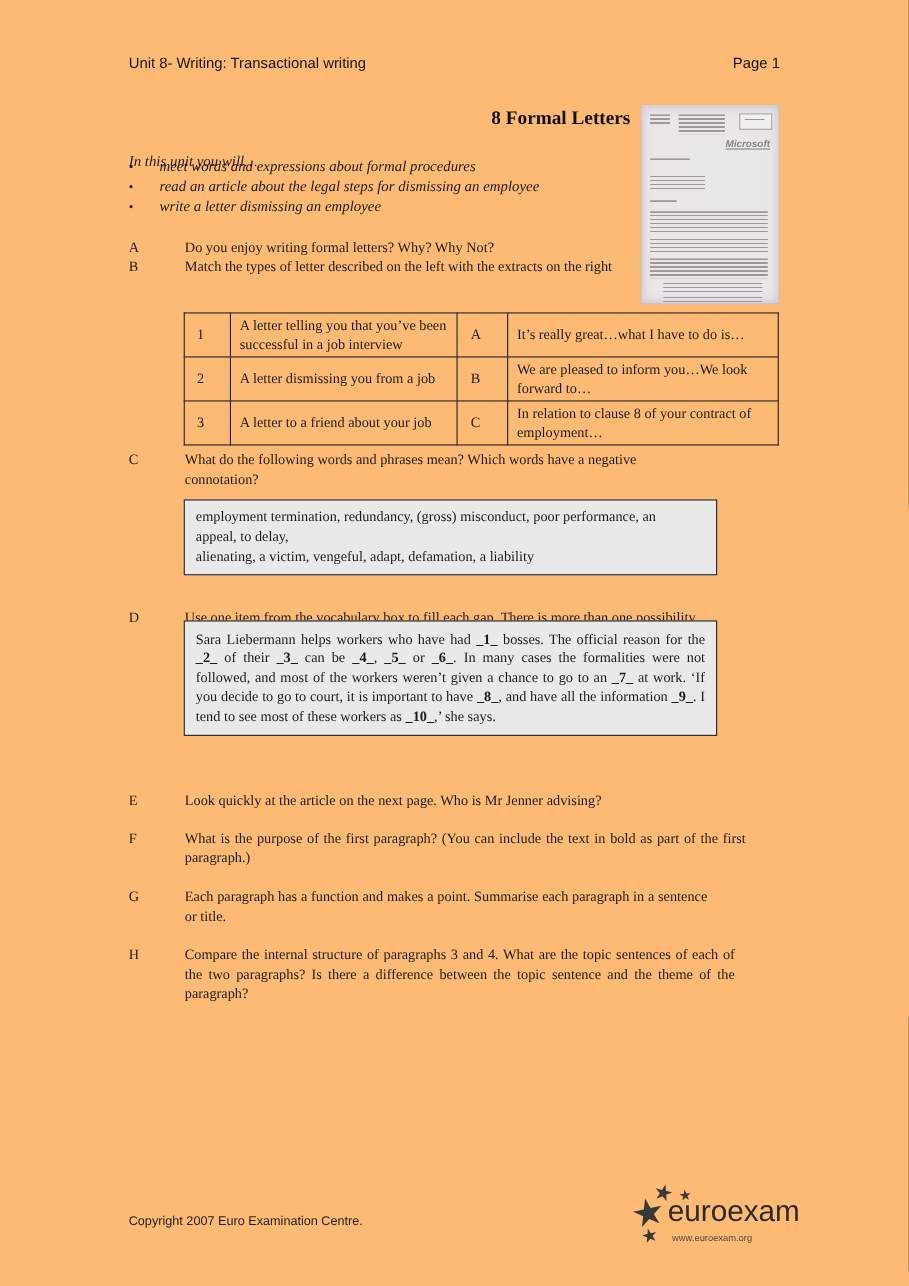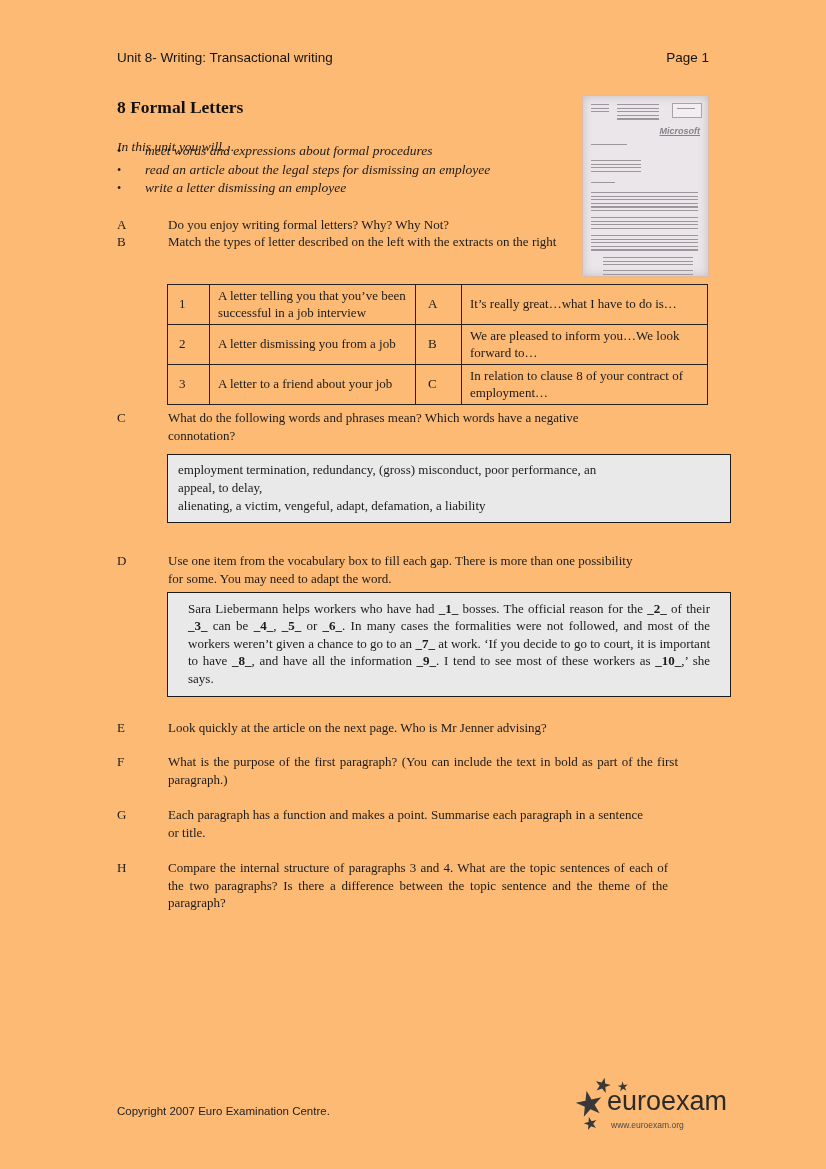--- a/index.html
+++ b/index.html
@@ -5,21 +5,21 @@
   html,body{margin:0;padding:0;background:#888;}
   .page{position:relative;width:826px;height:1169px;background:#fdba74;
         font-family:"Liberation Serif", serif;color:#1b1b1b;overflow:hidden;margin:0 auto;}
 
   
   .header{position:absolute;top:50px;left:117px;width:592px;display:flex;
           justify-content:space-between;font-family:"Liberation Sans", sans-serif;
           font-size:13.5px;color:#141414;}
 
   
-  .title{position:absolute;top:97px;left:117px;width:456px;text-align:left;
+  .title{position:absolute;top:97px;left:117px;width:456px;text-align:right;
          font-size:17.5px;font-weight:bold;color:#111;}
 
   
   .intro-lead{position:absolute;top:123px;left:117px;font-style:italic;font-size:13.5px;margin-top:16px;}
   .bullets{position:absolute;top:142px;left:117px;width:480px;font-style:italic;
            font-size:13.5px;line-height:18.6px;}
   .bullet-item{display:flex;}
   .bullet-dot{width:28px;flex:none;font-style:normal;font-size:12px;}
 
   
@@ -39,24 +39,24 @@
   
   .match-table{position:absolute;top:284px;left:167px;width:541px;border-collapse:collapse;
                font-size:13px;}
   .match-table td{border:1px solid #222;padding:3px 8px;vertical-align:middle;
                   line-height:16.5px;}
   .match-table td.cnum{width:22px;padding-left:11px;}
   .match-table td.ctype{width:189px;}
   .match-table td.clet{width:25px;padding-left:12px;}
 
   
-  .box{position:absolute;left:167px;width:564px;background:#e9e9e9;border:1px solid #1b1b1b;
+  .box{position:absolute;left:167px;width:485px;background:#e9e9e9;border:1px solid #1b1b1b;
        font-size:13px;box-sizing:border-box;}
   #vocabBox{top:454px;padding:6px 10px 8px;line-height:17.8px;}
-  #gapBox{top:592px;padding:7px 20px 9px;line-height:17.4px;text-align:justify;}
+  #gapBox{top:564px;padding:7px 10px 9px;line-height:17.4px;text-align:justify;}
   #gapBox b{font-weight:bold;}
 
   
   .thumb{position:absolute;top:96px;left:583px;width:125px;height:180px;background:#eae6e9;
          box-shadow:inset 0 0 10px rgba(150,140,150,.45), 0 0 0 1px rgba(198,190,198,.55);}
   .tl{position:absolute;background-image:repeating-linear-gradient(to bottom,
        #9d979d 0,#9d979d 1.2px,transparent 1.2px,transparent 3.6px);}
   .thumb .stamp{position:absolute;right:6px;top:7px;width:28px;height:13px;
                 border:1px solid #aaa2a8;background:#f2eef1;}
   .thumb .stamp .tl{left:4px;top:4px;width:18px;height:3px;}

